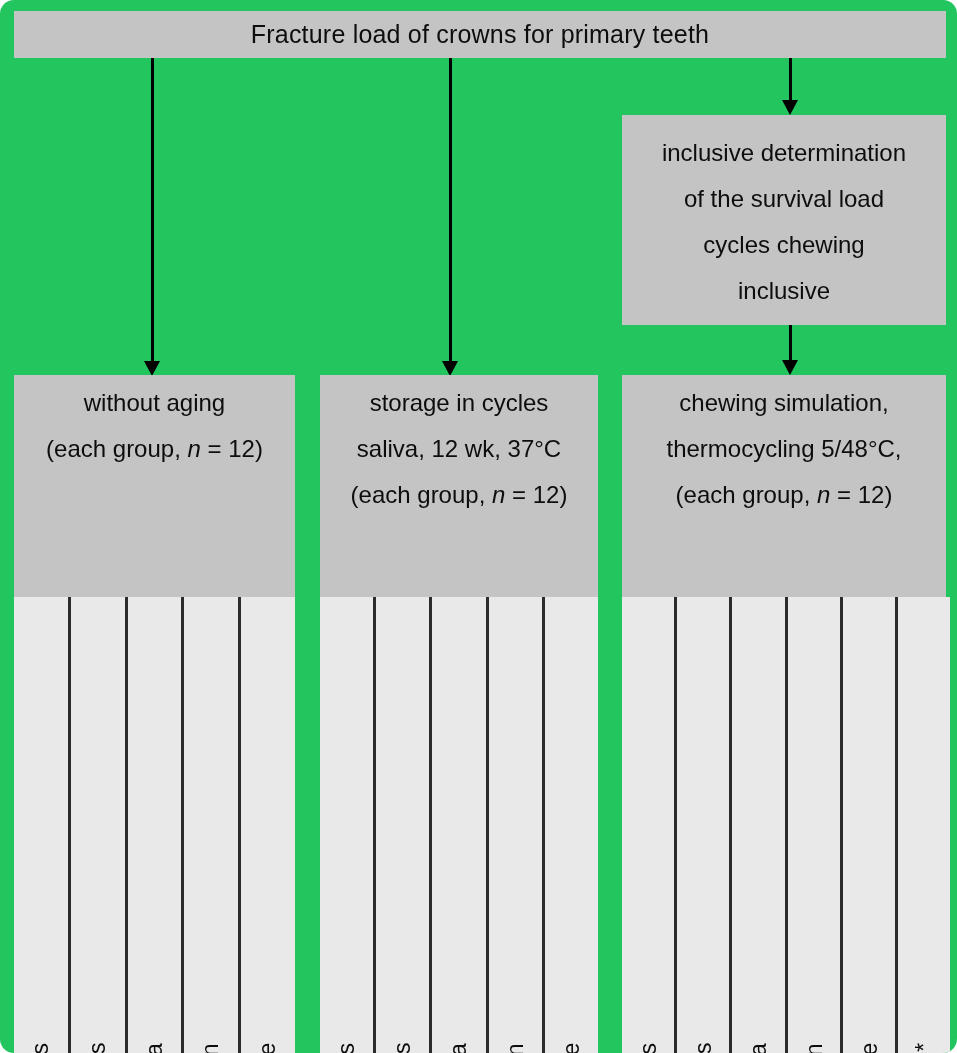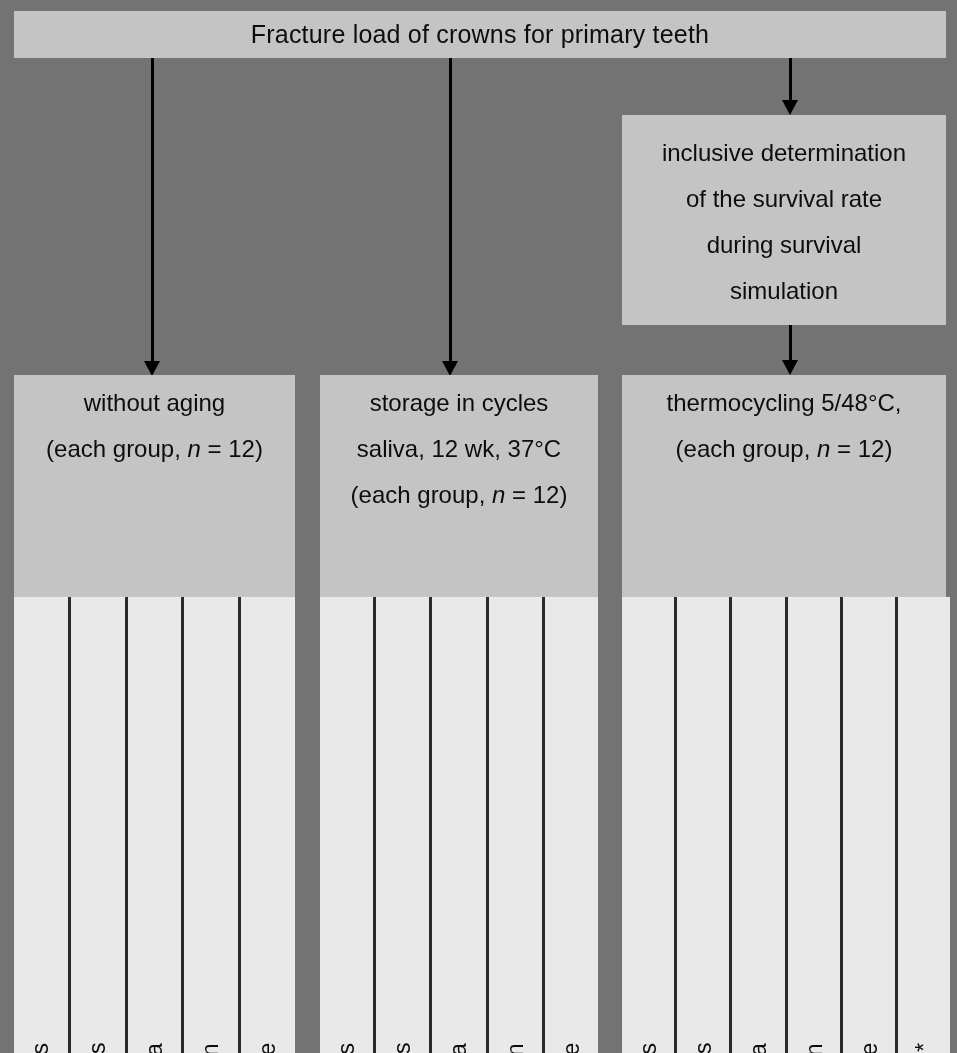--- a/index.html
+++ b/index.html
@@ -8,22 +8,23 @@
     background: #ffffff;
   }
   body {
     font-family: "Liberation Sans", sans-serif;
     -webkit-font-smoothing: antialiased;
   }
   #canvas {
     position: relative;
     width: 957px;
     height: 1053px;
-    background: #737373;
+    background: #22c55e;
     overflow: hidden;
+    border-radius: 14px;
   }
 
   
   .gbox {
     position: absolute;
     background: #c4c4c4;
     color: #0d0d0d;
     display: flex;
     flex-direction: column;
     align-items: center;
@@ -164,42 +165,43 @@
     <div class="head" style="top:303px;"></div>
   </div>
 
   <div class="plainline" style="left:789px; top:58px; height:42px;"></div>
   <div class="arrow" style="left:789px; top:58px;">
     <div class="head" style="top:42px;"></div>
   </div>
 
   <div class="gbox" id="survival-box">
     <div class="line">inclusive determination</div>
-    <div class="line">of the survival rate</div>
-    <div class="line">during survival</div>
-    <div class="line">simulation</div>
+    <div class="line">of the survival load</div>
+    <div class="line">cycles chewing</div>
+    <div class="line">inclusive</div>
   </div>
 
   <div class="plainline" style="left:789px; top:325px; height:35px;"></div>
   <div class="arrow" style="left:789px; top:325px;">
     <div class="head" style="top:35px;"></div>
   </div>
 
   <div class="gbox cond-box" id="cond-left">
     <div class="line">without aging</div>
     <div class="line">(each group, <i>n</i> = 12)</div>
   </div>
 
   <div class="gbox cond-box" id="cond-middle">
     <div class="line">storage in cycles</div>
     <div class="line">saliva, 12 wk, 37°C</div>
     <div class="line">(each group, <i>n</i> = 12)</div>
   </div>
 
   <div class="gbox cond-box" id="cond-right">
+    <div class="line">chewing simulation,</div>
     <div class="line">thermocycling 5/48°C,</div>
     <div class="line">(each group, <i>n</i> = 12)</div>
   </div>
 
   <div class="colgroup" id="group-left">
     <div class="col">
         <span class="vlabel">Sprig EzCrowns</span>
       </div>
     <div class="col">
         <span class="vlabel">Kinder Krowns</span>

